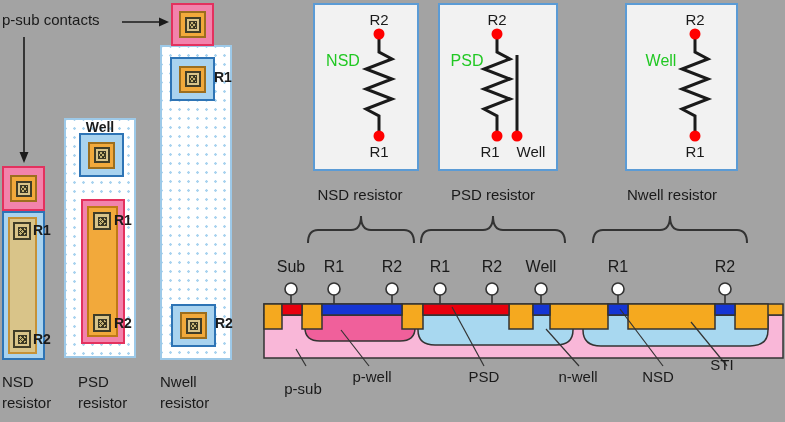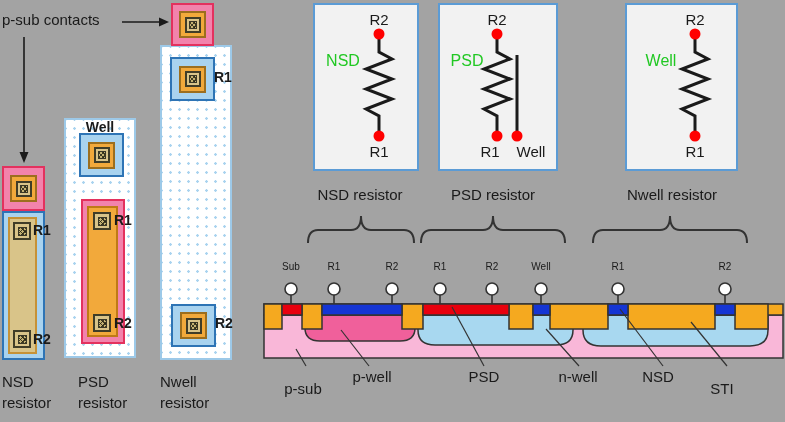--- a/index.html
+++ b/index.html
@@ -18,21 +18,21 @@
   .orbar{background:#F2A93B;border:2px solid #BF7A16}
   .bigc{width:27px;height:27px;background:#F2A93B;border:2px solid #9C6E1E}
   .contact{width:18px;height:18px;background:#D9C489;border:2px solid #403d28}
   .bigc .contact{width:16px;height:16px}
   .hatch{width:9px;height:9px;border:1px solid #3a3827;
     background:repeating-linear-gradient(45deg,rgba(40,38,20,.85) 0 1.2px,rgba(0,0,0,0) 1.2px 3px),
                repeating-linear-gradient(135deg,rgba(40,38,20,.85) 0 1.2px,rgba(0,0,0,0) 1.2px 3px),#c4b273}
   .bigc .hatch{width:8px;height:8px}
   .blab{font-weight:bold;font-size:14px;line-height:17px;white-space:nowrap}
   .t15{font-size:15px;line-height:18px;white-space:nowrap}
-  .t14{font-size:10px;line-height:17px;white-space:nowrap}
+  .t14{font-size:16px;line-height:17px;white-space:nowrap}
   .tc{text-align:center}
   .cap2{font-size:15px;line-height:21px}
   .green{color:#21C823;font-size:16px;line-height:18px}
   .schembox{background:#F2F2F2;border:2px solid #5B9BD5}
 </style>
 </head>
 <body>
 
 <div class="stage">
 
@@ -221,15 +221,15 @@
   <span class="abs t14 tc" style="left:467px;top:258px;width:50px">R2</span>
   <span class="abs t14 tc" style="left:516px;top:258px;width:50px">Well</span>
   <span class="abs t14 tc" style="left:593px;top:258px;width:50px">R1</span>
   <span class="abs t14 tc" style="left:700px;top:258px;width:50px">R2</span>
 
   <span class="abs t15 tc" style="left:271px;top:380px;width:64px">p-sub</span>
   <span class="abs t15 tc" style="left:340px;top:368px;width:64px">p-well</span>
   <span class="abs t15 tc" style="left:452px;top:368px;width:64px">PSD</span>
   <span class="abs t15 tc" style="left:546px;top:368px;width:64px">n-well</span>
   <span class="abs t15 tc" style="left:626px;top:368px;width:64px">NSD</span>
-  <span class="abs t15 tc" style="left:690px;top:380px;width:64px">STI</span>
+  <span class="abs t15 tc" style="left:690px;top:356px;width:64px">STI</span>
 
 </div>
 
 </body></html>

